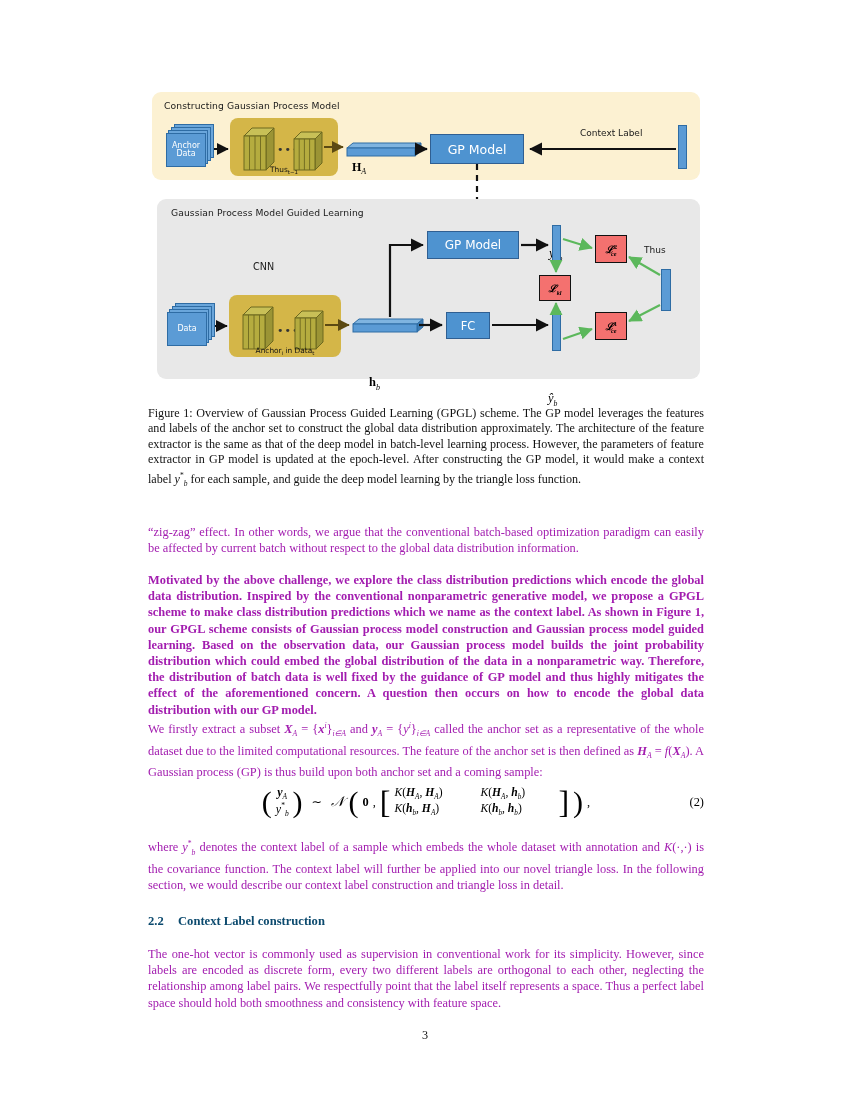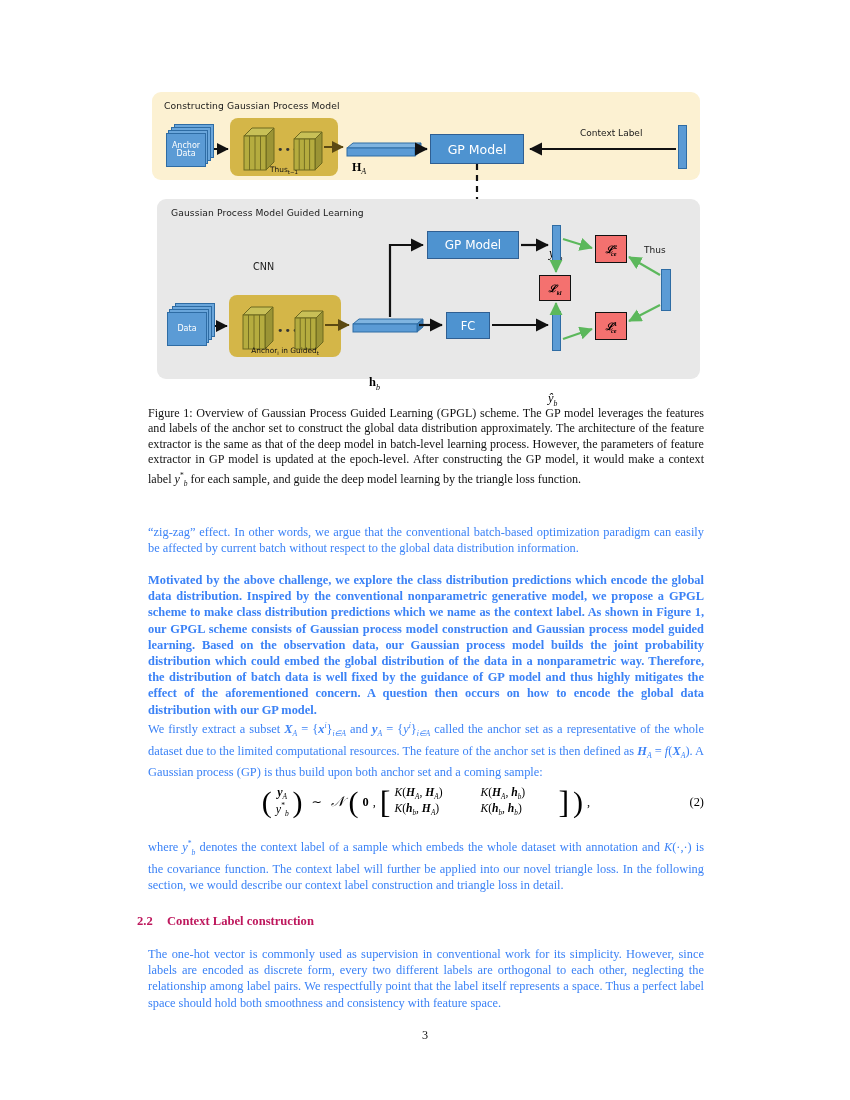--- a/index.html
+++ b/index.html
@@ -187,21 +187,21 @@
     text-align: justify;
     color: #111;
   }
   .body-block {
     position: absolute;
     left: 148px;
     width: 556px;
     font-size: 12.4px;
     line-height: 16.2px;
     text-align: justify;
-    color: #3b82f6;
+    color: #a21caf;
   }
   .body-block p { margin: 0 0 11px 0; text-indent: 0; }
 
   .eq-row {
     position: absolute;
     left: 148px;
     width: 556px;
     display: flex;
     align-items: center;
     justify-content: center;
@@ -209,25 +209,25 @@
   .eq-num {
     position: absolute;
     right: 0;
     top: 50%;
     transform: translateY(-50%);
     font-size: 12.4px;
   }
 
   .section-head {
     position: absolute;
-    left: 137px;
+    left: 148px;
     width: 556px;
     font-size: 12.6px;
     font-weight: bold;
-    color: #be185d;
+    color: #0c4a6e;
   }
   .section-head .num { display: inline-block; width: 30px; }
 
   .page-num {
     position: absolute;
     left: 0; width: 850px;
     top: 1028px;
     text-align: center;
     font-size: 12.2px;
     color: #111;
@@ -380,21 +380,21 @@
         <div class="cube" style="left:62px; top:12px; width:34px; height:42px;">
           <svg class="arrow-svg" width="40" height="48">
             <polygon points="4,11 11,4 32,4 25,11" fill="#c8c057" stroke="#6d681f" stroke-width="1"></polygon>
             <polygon points="25,11 32,4 32,35 25,42" fill="#9b9435" stroke="#6d681f" stroke-width="1"></polygon>
             <rect x="4" y="11" width="21" height="31" fill="#b5ac3f" stroke="#6d681f" stroke-width="1"></rect>
             <line x1="9.2" y1="11" x2="9.2" y2="42" stroke="#6d681f" stroke-width="0.9"></line>
             <line x1="14.4" y1="11" x2="14.4" y2="42" stroke="#6d681f" stroke-width="0.9"></line>
             <line x1="19.6" y1="11" x2="19.6" y2="42" stroke="#6d681f" stroke-width="0.9"></line>
           </svg>
         </div>
-        <div class="cname"><span>Anchor</span><sub>i</sub><span> in Guided</span><sub>t</sub></div>
+        <div class="cname"><span>Anchor</span><sub>i</sub><span> in Data</span><sub>t</sub></div>
       </div>
 
       <div class="slab" style="left:196px; top:119px; width:64px; height:14px;">
         <svg class="arrow-svg" width="72" height="18">
           <polygon points="0,6 6,1 70,1 64,6" fill="#7fb4e0" stroke="#2e6ca4" stroke-width="1"></polygon>
           <polygon points="64,6 70,1 70,9 64,14" fill="#3d7cb3" stroke="#2e6ca4" stroke-width="1"></polygon>
           <rect x="0" y="6" width="64" height="8" fill="#5b9bd5" stroke="#2e6ca4" stroke-width="1"></rect>
         </svg>
       </div>
       <div class="figmath" style="left:212px; top:136px; font-size:12.5px;">

